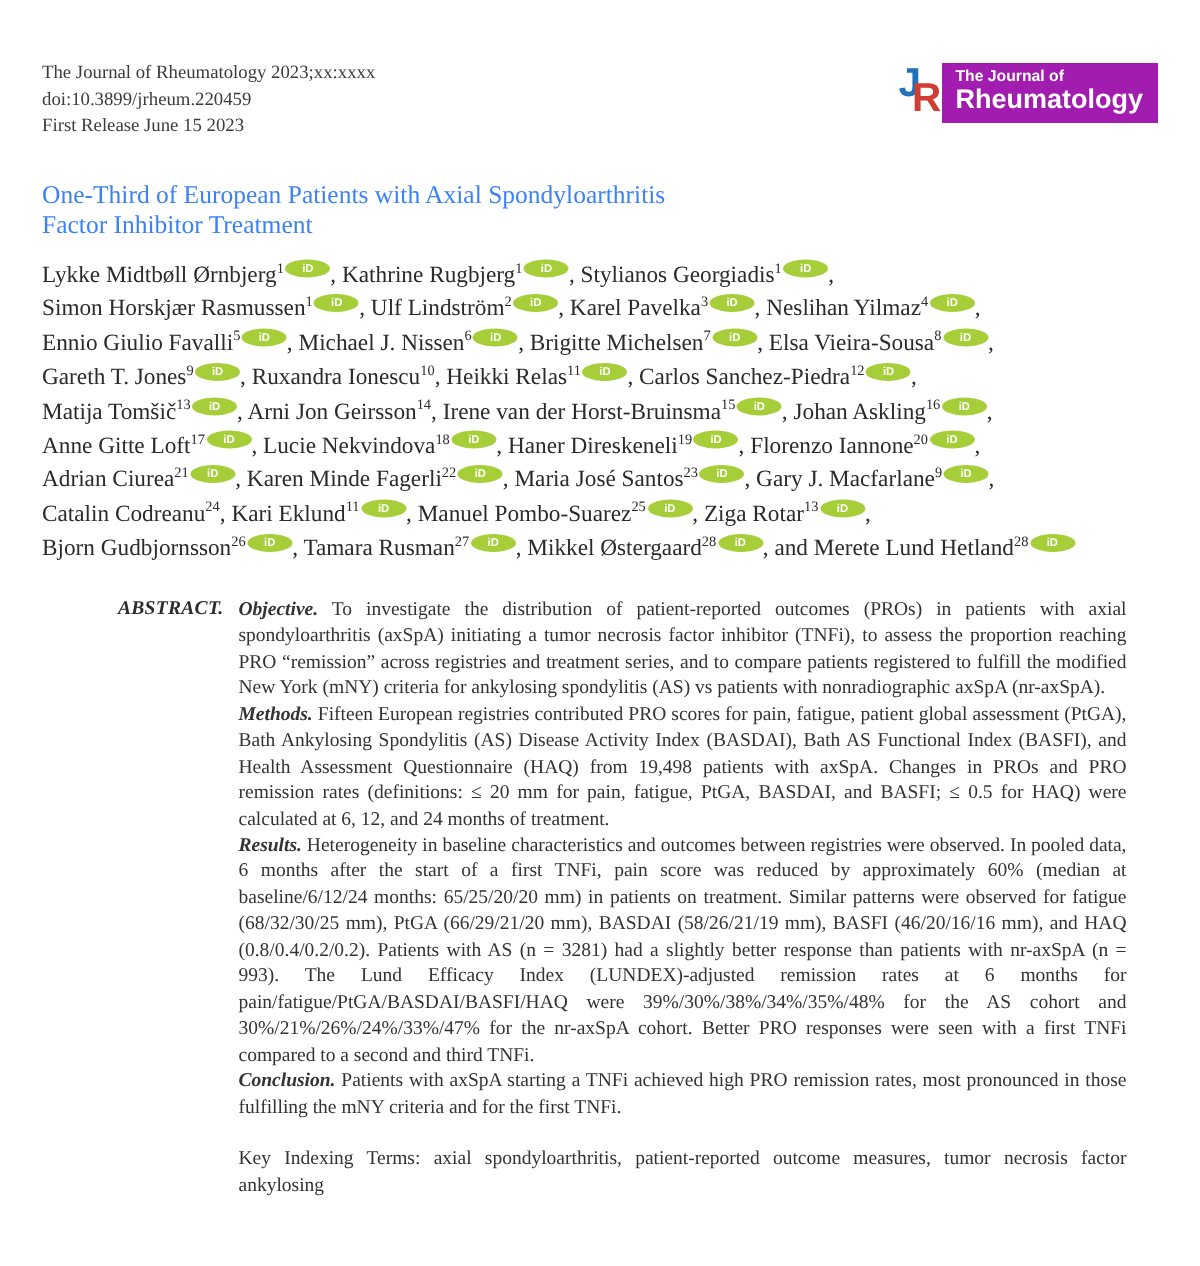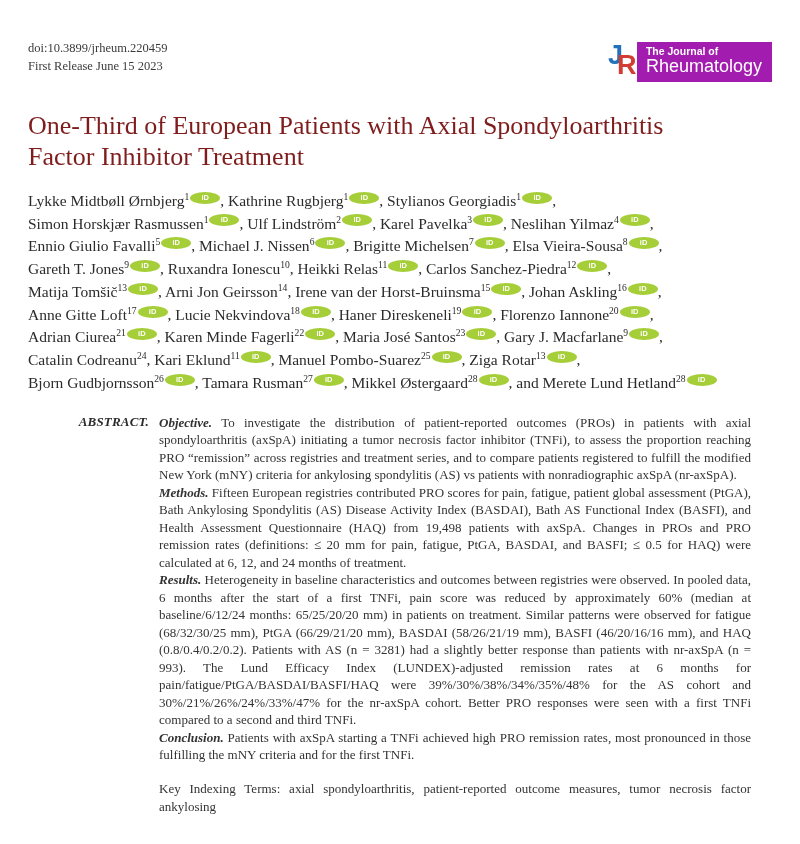--- a/index.html
+++ b/index.html
@@ -21,24 +21,24 @@
     position: relative; width: 30px; height: 42px;
     font-family: "Liberation Sans", sans-serif; font-weight: bold;
   }
   .mono-j { position: absolute; left: 2px; top: -2px; font-size: 27px; }
   .mono-r { position: absolute; left: 11px; top: 8px; font-size: 27px; }
   .logo-box {
     color: #fff; padding: 4px 10px 6px 9px; margin-left: 1px;
     font-family: "Liberation Sans", sans-serif; line-height: 1.05;
   }
   .logo-box .line1 { font-size: 10.5px; font-weight: bold; }
-  .logo-box .line2 { font-size: 18px; font-weight: normal; }
+  .logo-box .line2 { font-size: 18px; font-weight: bold; }
 
   
-  .title { margin-top: 27px; font-size: 26px; line-height: 1.18; color: #7f1d1d; font-weight: normal; }
+  .title { margin-top: 27px; font-size: 17px; line-height: 1.18; color: #3b82f6; font-weight: normal; }
 
   
   .authors { margin-top: 13px; font-size: 15.5px; line-height: 1.47; color: #2b2b2b; max-width: 752px; }
   .authors sup { font-size: 0.62em; line-height: 0; }
   .orcid-badge {
     display: inline-block; width: 30px; height: 12px; border-radius: 50%;
     color: #fff; font-family: "Liberation Sans", sans-serif;
     font-size: 7.5px; font-weight: bold; text-align: center; line-height: 12px;
     vertical-align: super; margin-left: 1px; cursor: pointer;
   }
@@ -55,20 +55,21 @@
   .key-terms { margin-top: 17px; }
   .kt-label { }
 </style>
 </head>
 <body>
 
 <div class="page">
 
   <div class="header-row">
     <div class="meta">
+      <div>The Journal of Rheumatology 2023;xx:xxxx</div>
       <div>doi:10.3899/jrheum.220459</div>
       <div>First Release June 15 2023</div>
     </div>
     <div class="logo">
       <div class="monogram">
         <span class="mono-j" id="mono-j" style="color: rgb(34, 114, 185);">J</span>
         <span class="mono-r" id="mono-r" style="color: rgb(210, 60, 50);">R</span>
       </div>
       <div class="logo-box" id="logo-box" style="background: #a21caf;">
         <div class="line1">The Journal of</div>

